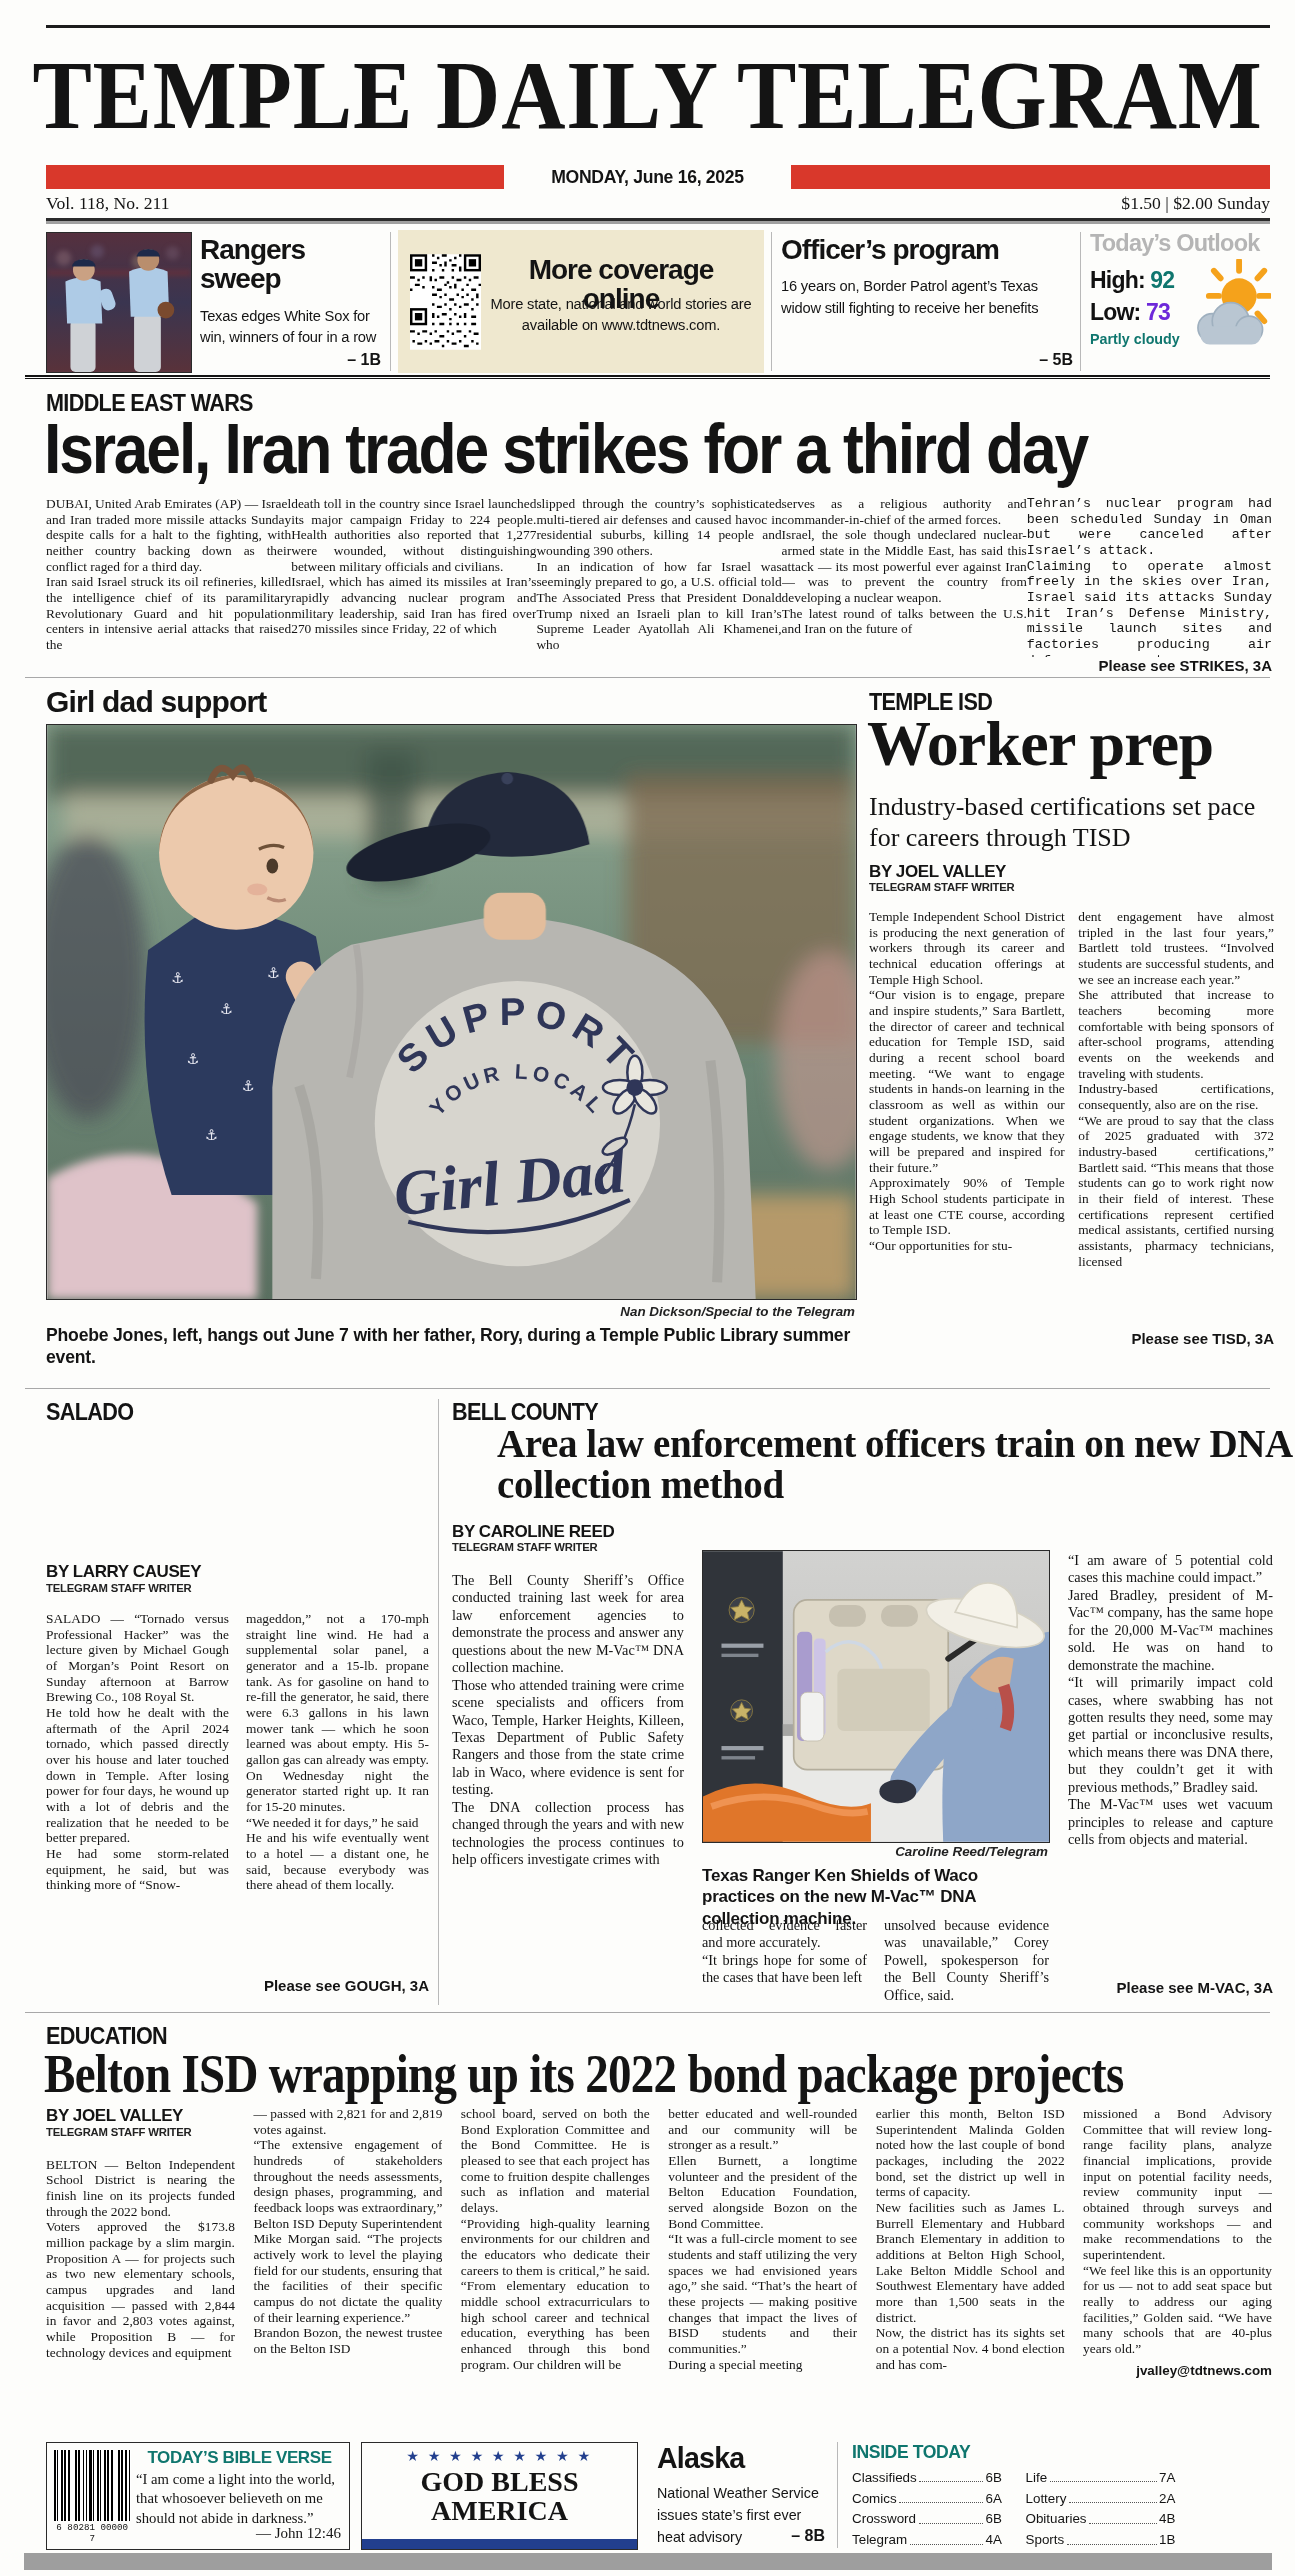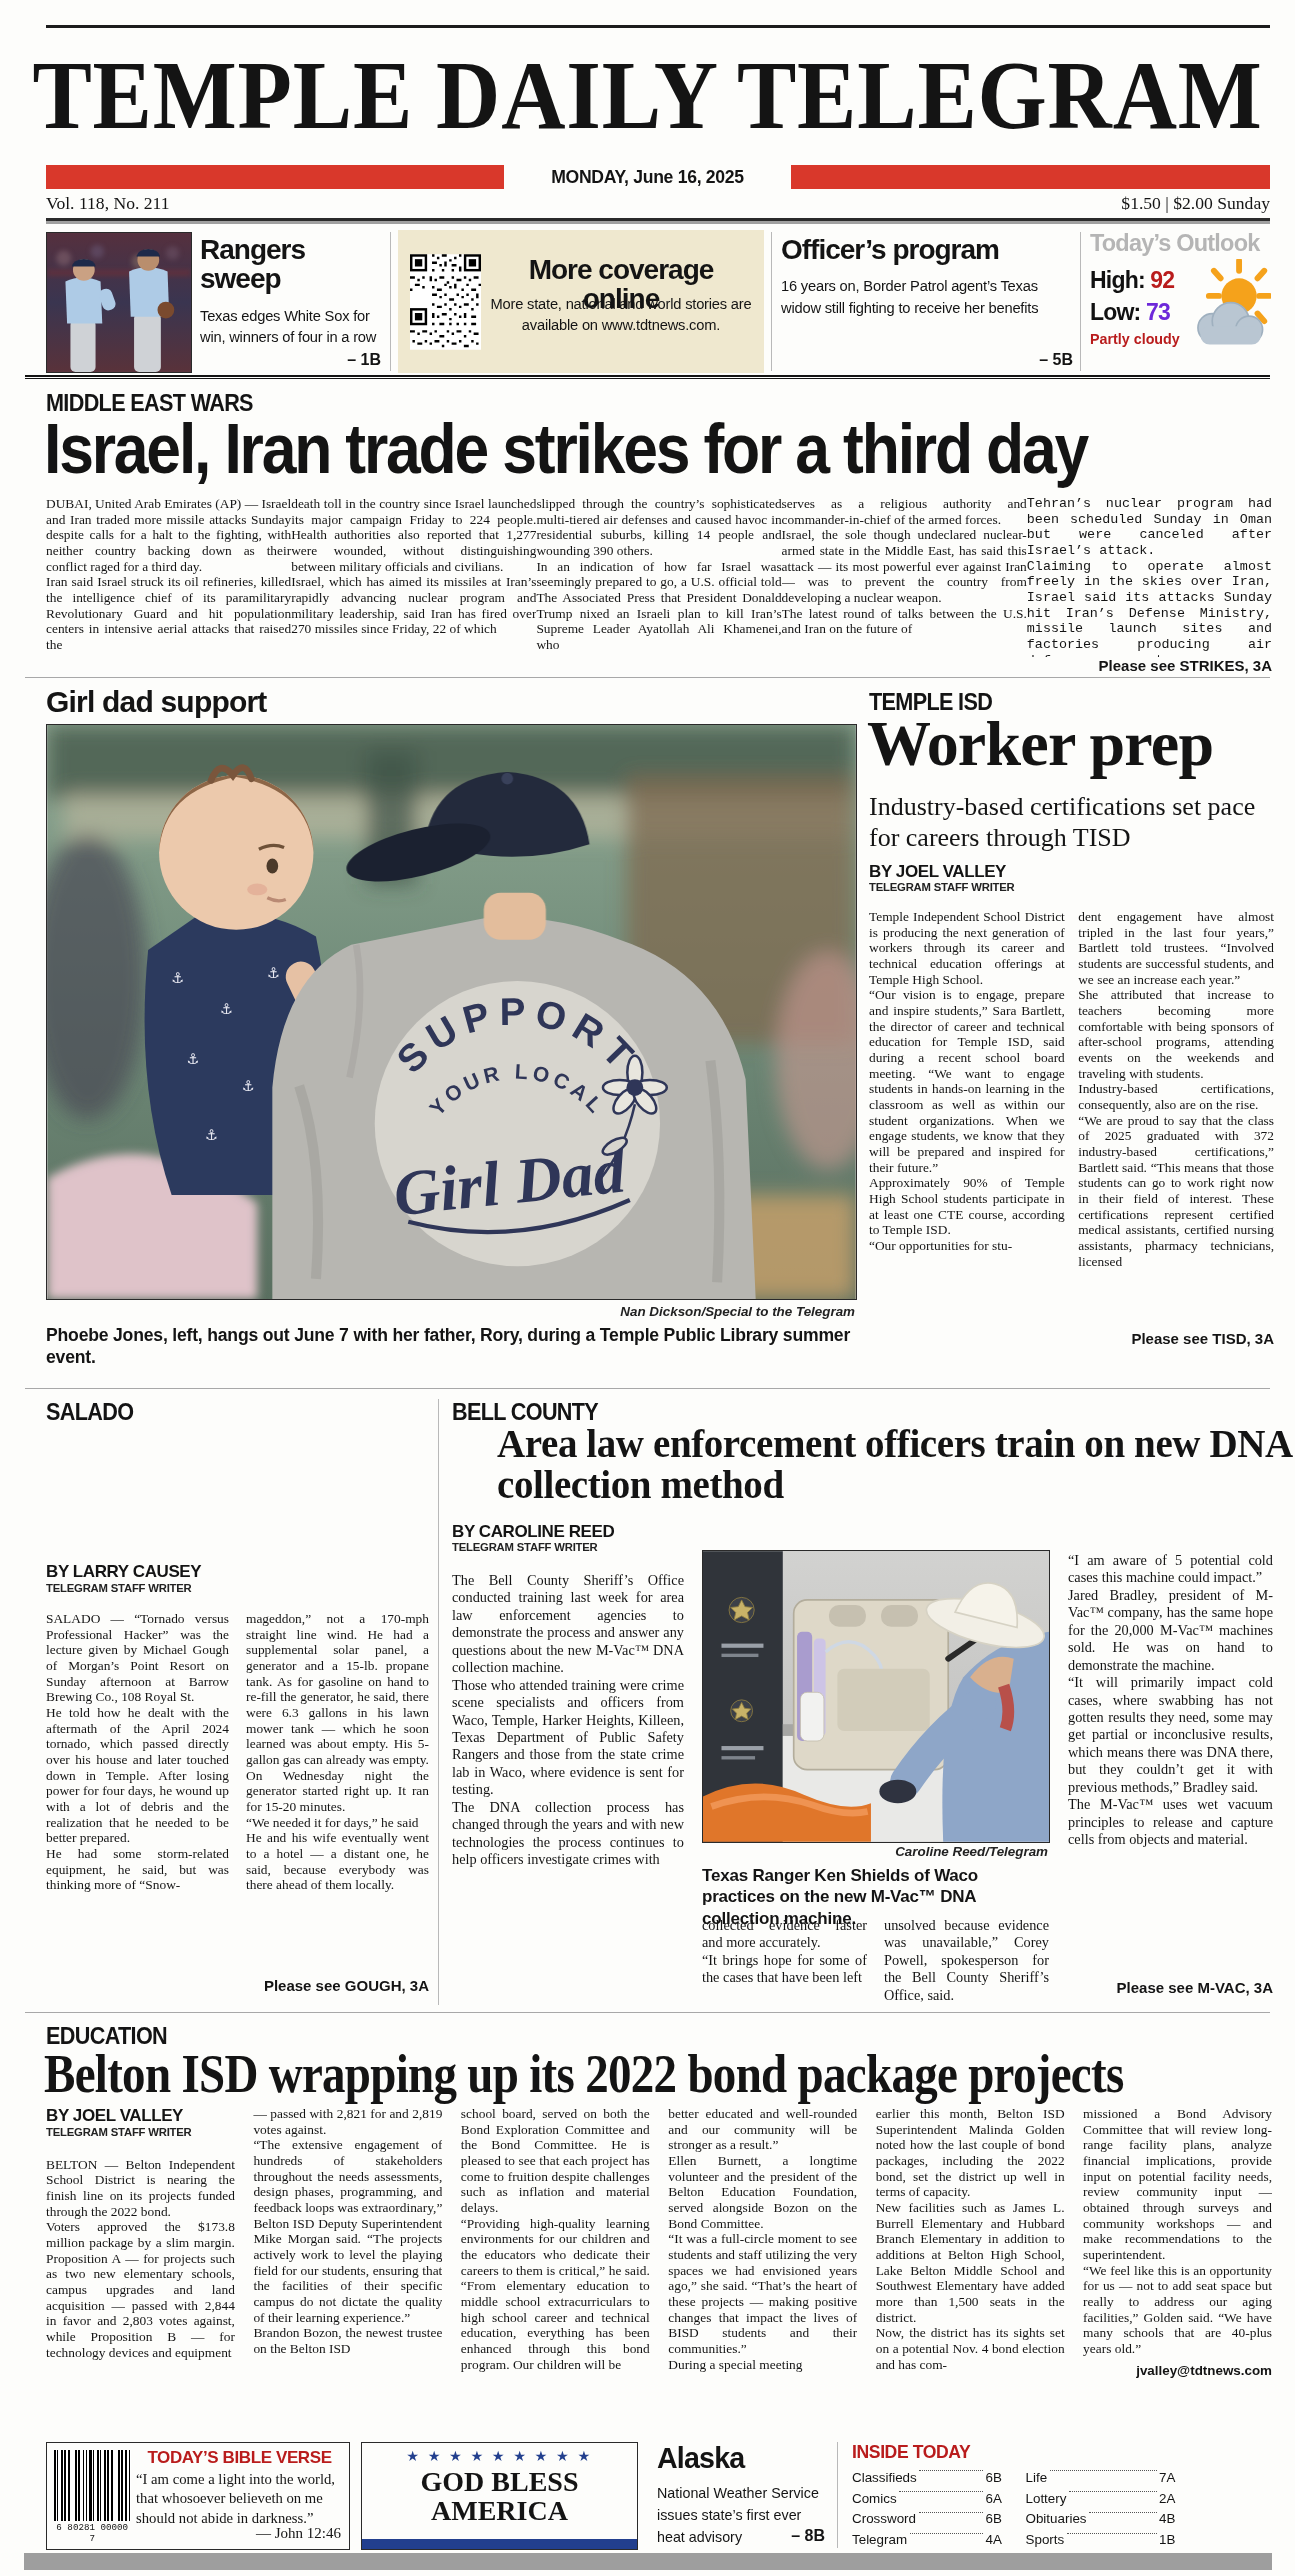--- a/index.html
+++ b/index.html
@@ -25,25 +25,25 @@
   .body-col{font-size:13.4px;line-height:1.17;text-align:justify;white-space:pre-line;overflow:hidden;}
   .byline{font:bold 17px "Liberation Sans",sans-serif;letter-spacing:-0.4px;}
   .org{font:bold 11.3px "Liberation Sans",sans-serif;letter-spacing:-0.2px;color:#222;}
   .jump{font:bold 15px "Liberation Sans",sans-serif;text-align:right;}
   .credit{font:bold italic 13.4px "Liberation Sans",sans-serif;text-align:right;color:#222;}
   .caption{font:bold 17.6px/1.25 "Liberation Sans",sans-serif;letter-spacing:-0.2px;}
   .photoframe{border:0.8px solid #2a2a2a;overflow:hidden;background:#ccc;}
   .outlook-t{font:bold 23.5px "Liberation Sans",sans-serif;letter-spacing:-0.8px;color:#b5b5b5;}
   .hilo{font:bold 23px "Liberation Sans",sans-serif;letter-spacing:-0.8px;color:#111;}
   .beige{background:#efe8cf;}
-  .idx-row{display:flex;align-items:flex-start;font:13.4px "Liberation Sans",sans-serif;margin-bottom:5.9px;}
+  .idx-row{display:flex;align-items:flex-end;font:13.4px "Liberation Sans",sans-serif;margin-bottom:5.9px;}
   .idx-label{white-space:nowrap;}
   .idx-dots{flex:1;border-bottom:1.7px dotted #555;margin:0 2.5px 2.5px 2.5px;height:0.8px;}
   .idx-page{white-space:nowrap;}
-  .red{color:#b91c1c;}
+  .red{color:#0f766e;}
   .blue{color:#6d28d9;}
   .footer-box{position:absolute;border:1.7px solid #2a2a2a;background:#fdfdfb;}
   .bible-verse{font-size:14.7px;line-height:1.32;}
   .gba{font-family:"Liberation Serif",serif;font-weight:bold;text-align:center;}
   .barcode{background:repeating-linear-gradient(90deg,#000 0 1.7px,#fff 1.7px 3.4px,#000 3.4px 4.2px,#fff 4.2px 6.7px,#000 6.7px 9.2px,#fff 9.2px 10px,#000 10px 11.8px,#fff 11.8px 14.3px);}
 </style>
 </head>
 <body>
 
 <div class="page">

